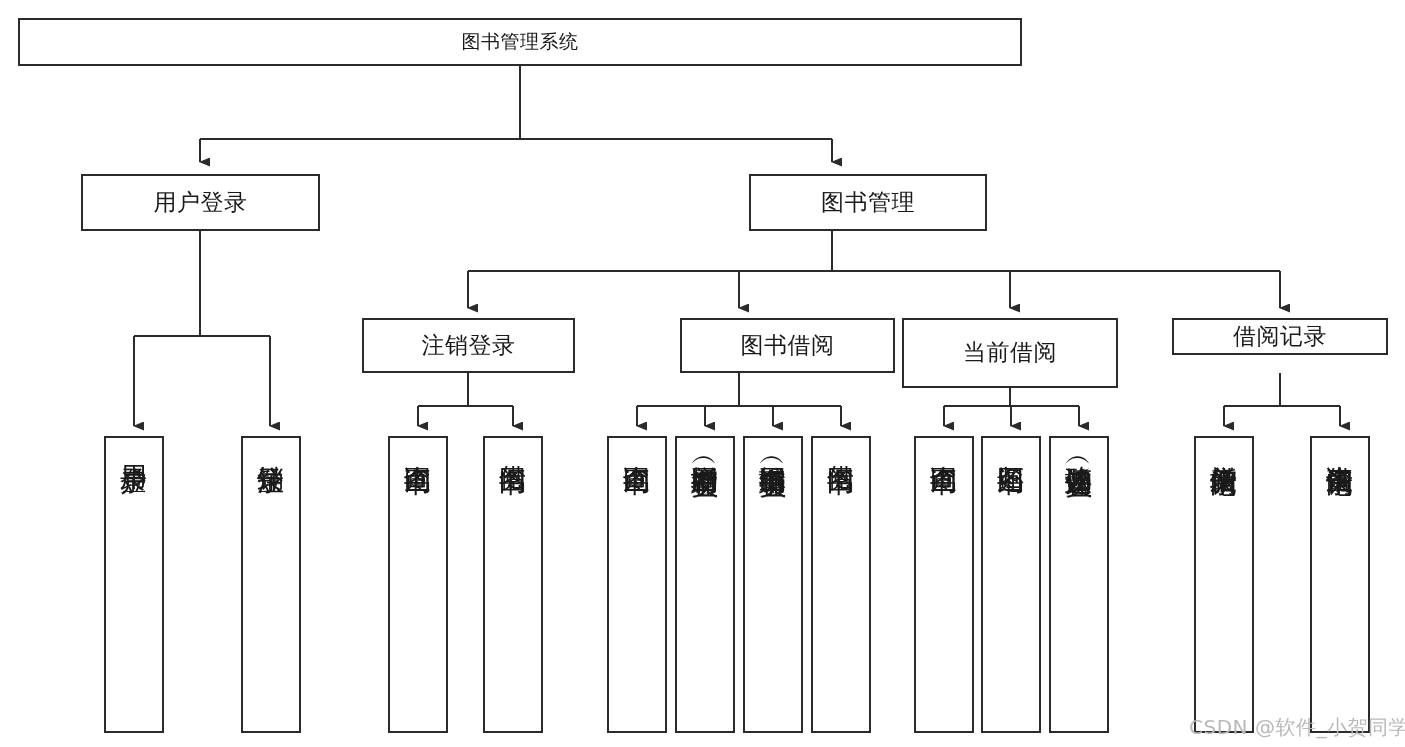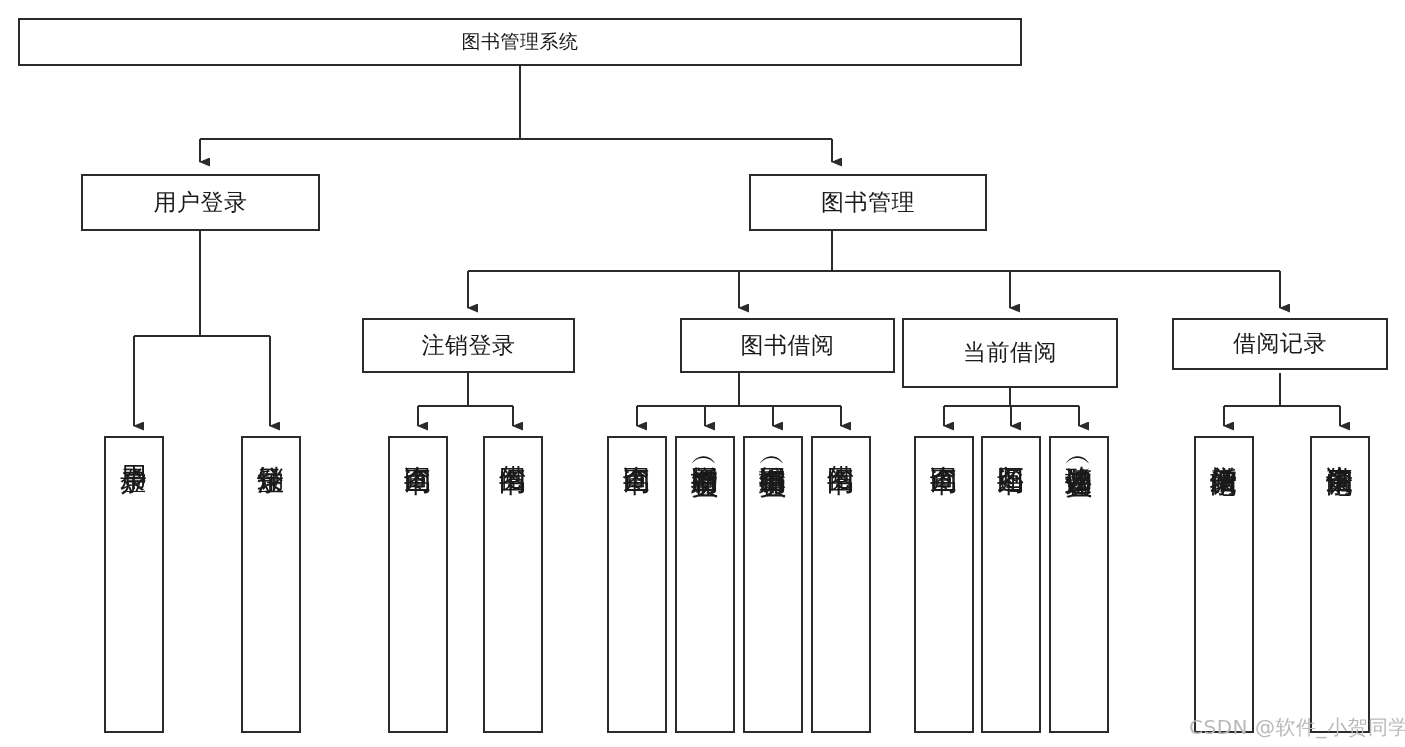--- a/index.html
+++ b/index.html
@@ -148,21 +148,21 @@
 
   <div class="node horiz" style="left:362px; top:318px; width:213px; height:55px;">
     <span class="node-label">注销登录</span>
   </div>
   <div class="node horiz" style="left:632px; top:318px; width:215px; height:55px;margin-left:48px;">
     <span class="node-label">图书借阅</span>
   </div>
   <div class="node horiz" style="left:902px; top:318px; width:216px; height:70px;">
     <span class="node-label">当前借阅</span>
   </div>
-  <div class="node horiz" style="left:1172px; top:318px; width:216px; height:52px;">
+  <div class="node horiz" style="left:1172px; top:318px; width:216px; height:37px;">
     <span class="node-label">借阅记录</span>
   </div>
 
   <div class="node vert" style="left:104px; top:436px; width:60px; height:297px;">
     <span class="node-label">用户登录</span>
   </div>
   <div class="node vert" style="left:241px; top:436px; width:60px; height:297px;">
     <span class="node-label">注销登录</span>
   </div>
 

